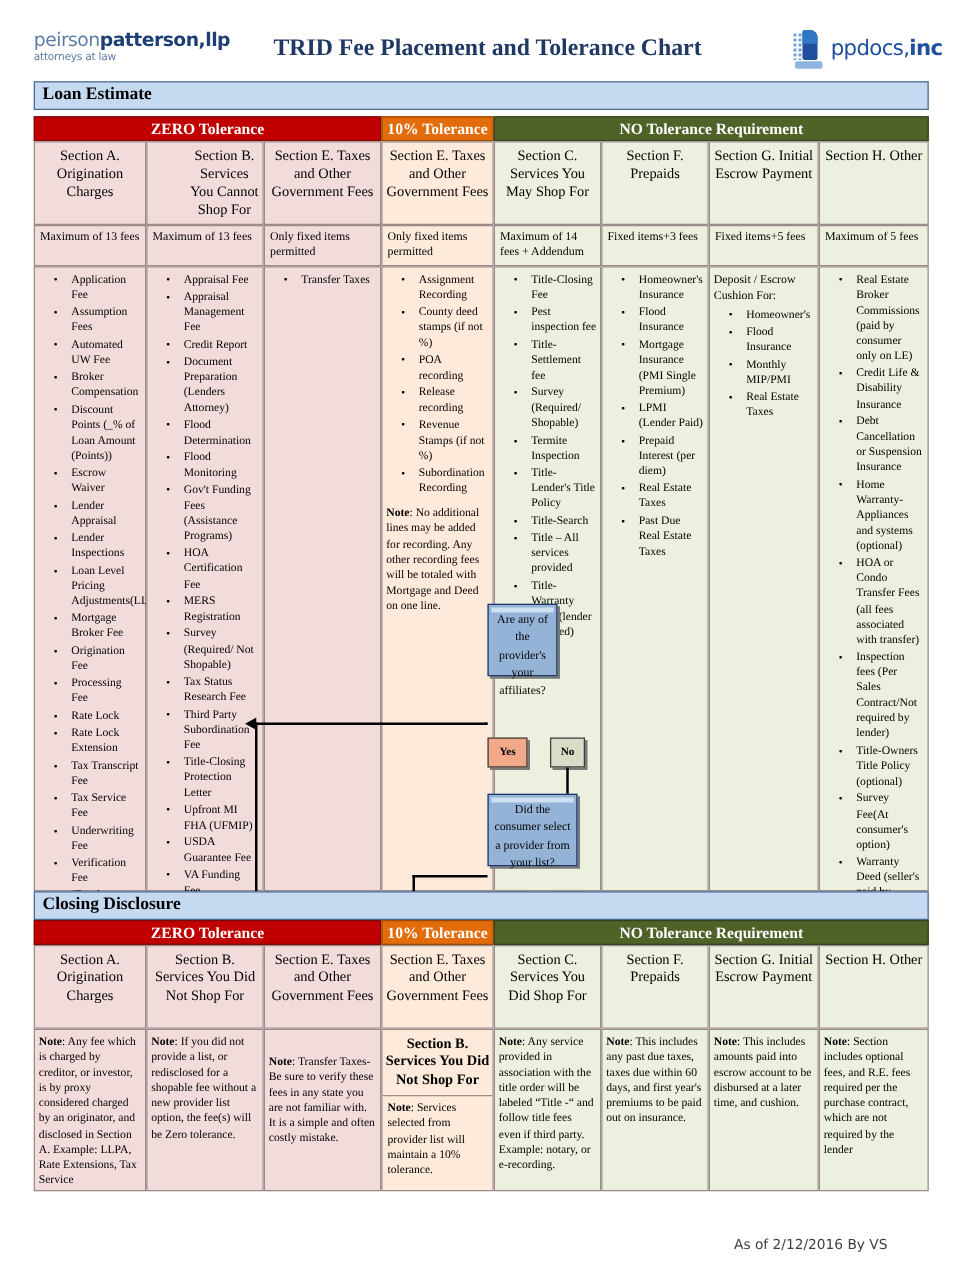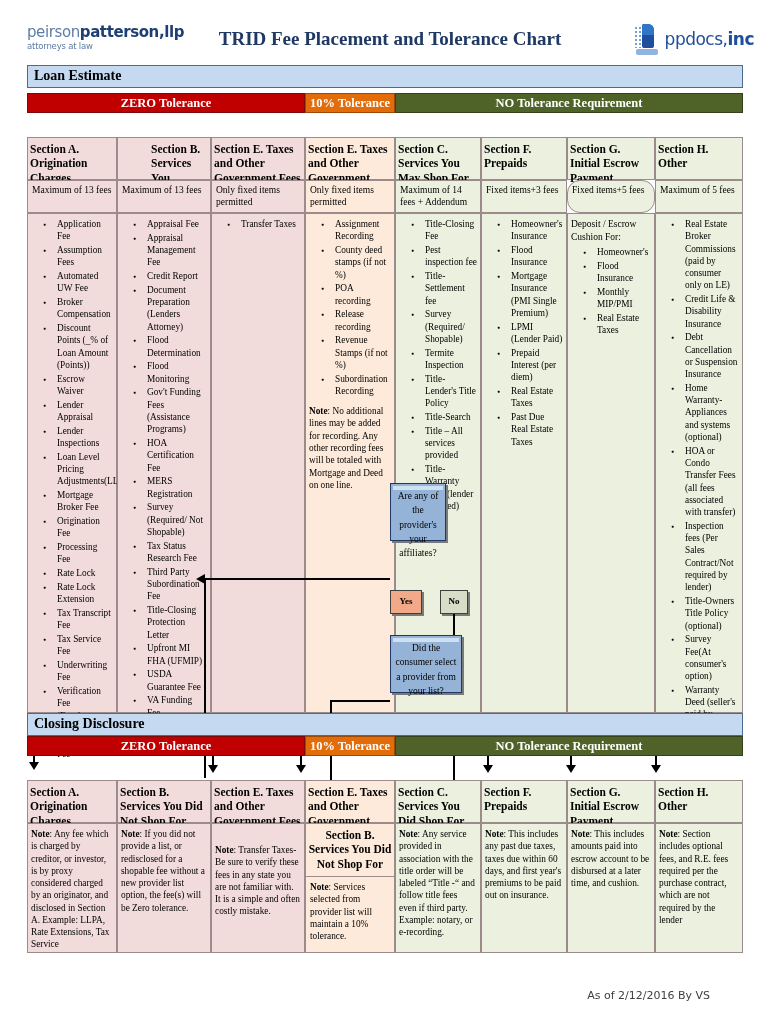--- a/index.html
+++ b/index.html
@@ -38,22 +38,22 @@
   .band .label{font-weight:bold;font-size:14px;padding:2px 0 0 6px;font-family:"Liberation Serif",serif;}
 
   .tolrow{position:absolute;left:27px;width:716px;height:20px;display:flex;box-sizing:border-box;}
   .tolrow > div{box-sizing:border-box;color:#fff;font-weight:bold;font-size:12.5px;
      text-align:center;line-height:19px;border:1px solid #7a0b08;}
   .tol-zero{background:#c00000;}
   .tol-ten{background:#e36c0a;border-color:#9c4a06 !important;}
   .tol-no{background:#4f6228;border-color:#36421b !important;}
 
   .hdrow{position:absolute;left:27px;width:716px;display:flex;box-sizing:border-box;}
-  .hdrow > div{box-sizing:border-box;font-weight:bold;font-size:11.5px;
-     line-height:1.25;padding:4px 2px;border:1px solid #9b8b8b;margin-top:24px;}
+  .hdrow > div{box-sizing:border-box;text-align:center;font-weight:normal;font-size:11.5px;
+     line-height:1.25;padding:4px 2px;border:1px solid #9b8b8b;}
   .maxrow{position:absolute;left:27px;width:716px;display:flex;box-sizing:border-box;}
   .maxrow > div{box-sizing:border-box;font-size:9.5px;line-height:1.3;padding:3px 4px;border:1px solid #9b8b8b;}
 
   .bodyrow{position:absolute;left:27px;width:756px;display:flex;box-sizing:border-box;}
   .bodyrow > div{box-sizing:border-box;border:1px solid #9b8b8b;padding:4px 3px 4px 3px;position:relative;}
 
   
   .fill-pink{background:#f2dcdb;}
   .fill-peach{background:#fdeada;}
   .fill-green{background:#ebf1de;}
@@ -129,21 +129,21 @@
     <div class="fill-green" style="width:88px;">Section H. Other</div>
   </div>
 
   <div class="maxrow" style="top:180px;height:33px;">
     <div class="fill-pink" style="width:90px;">Maximum of 13 fees</div>
     <div class="fill-pink" style="width:94px;">Maximum of 13 fees</div>
     <div class="fill-pink" style="width:94px;">Only fixed items permitted</div>
     <div class="fill-peach" style="width:90px;">Only fixed items permitted</div>
     <div class="fill-green" style="width:86px;">Maximum of 14 fees + Addendum</div>
     <div class="fill-green" style="width:86px;">Fixed items+3 fees</div>
-    <div class="fill-green" style="width:88px;border-radius:13px;">Fixed items+5 fees</div>
+    <div class="fill-green" style="width:88px;">Fixed items+5 fees</div>
     <div class="fill-green" style="width:88px;">Maximum of 5 fees</div>
   </div>
 
   <div class="bodyrow" style="top:213px;height:500px;">
     <div class="fill-pink" style="width:90px;">
       <ul class="fees">
           <li>Application Fee</li>
           <li>Assumption Fees</li>
           <li>Automated UW Fee</li>
           <li>Broker Compensation</li>

